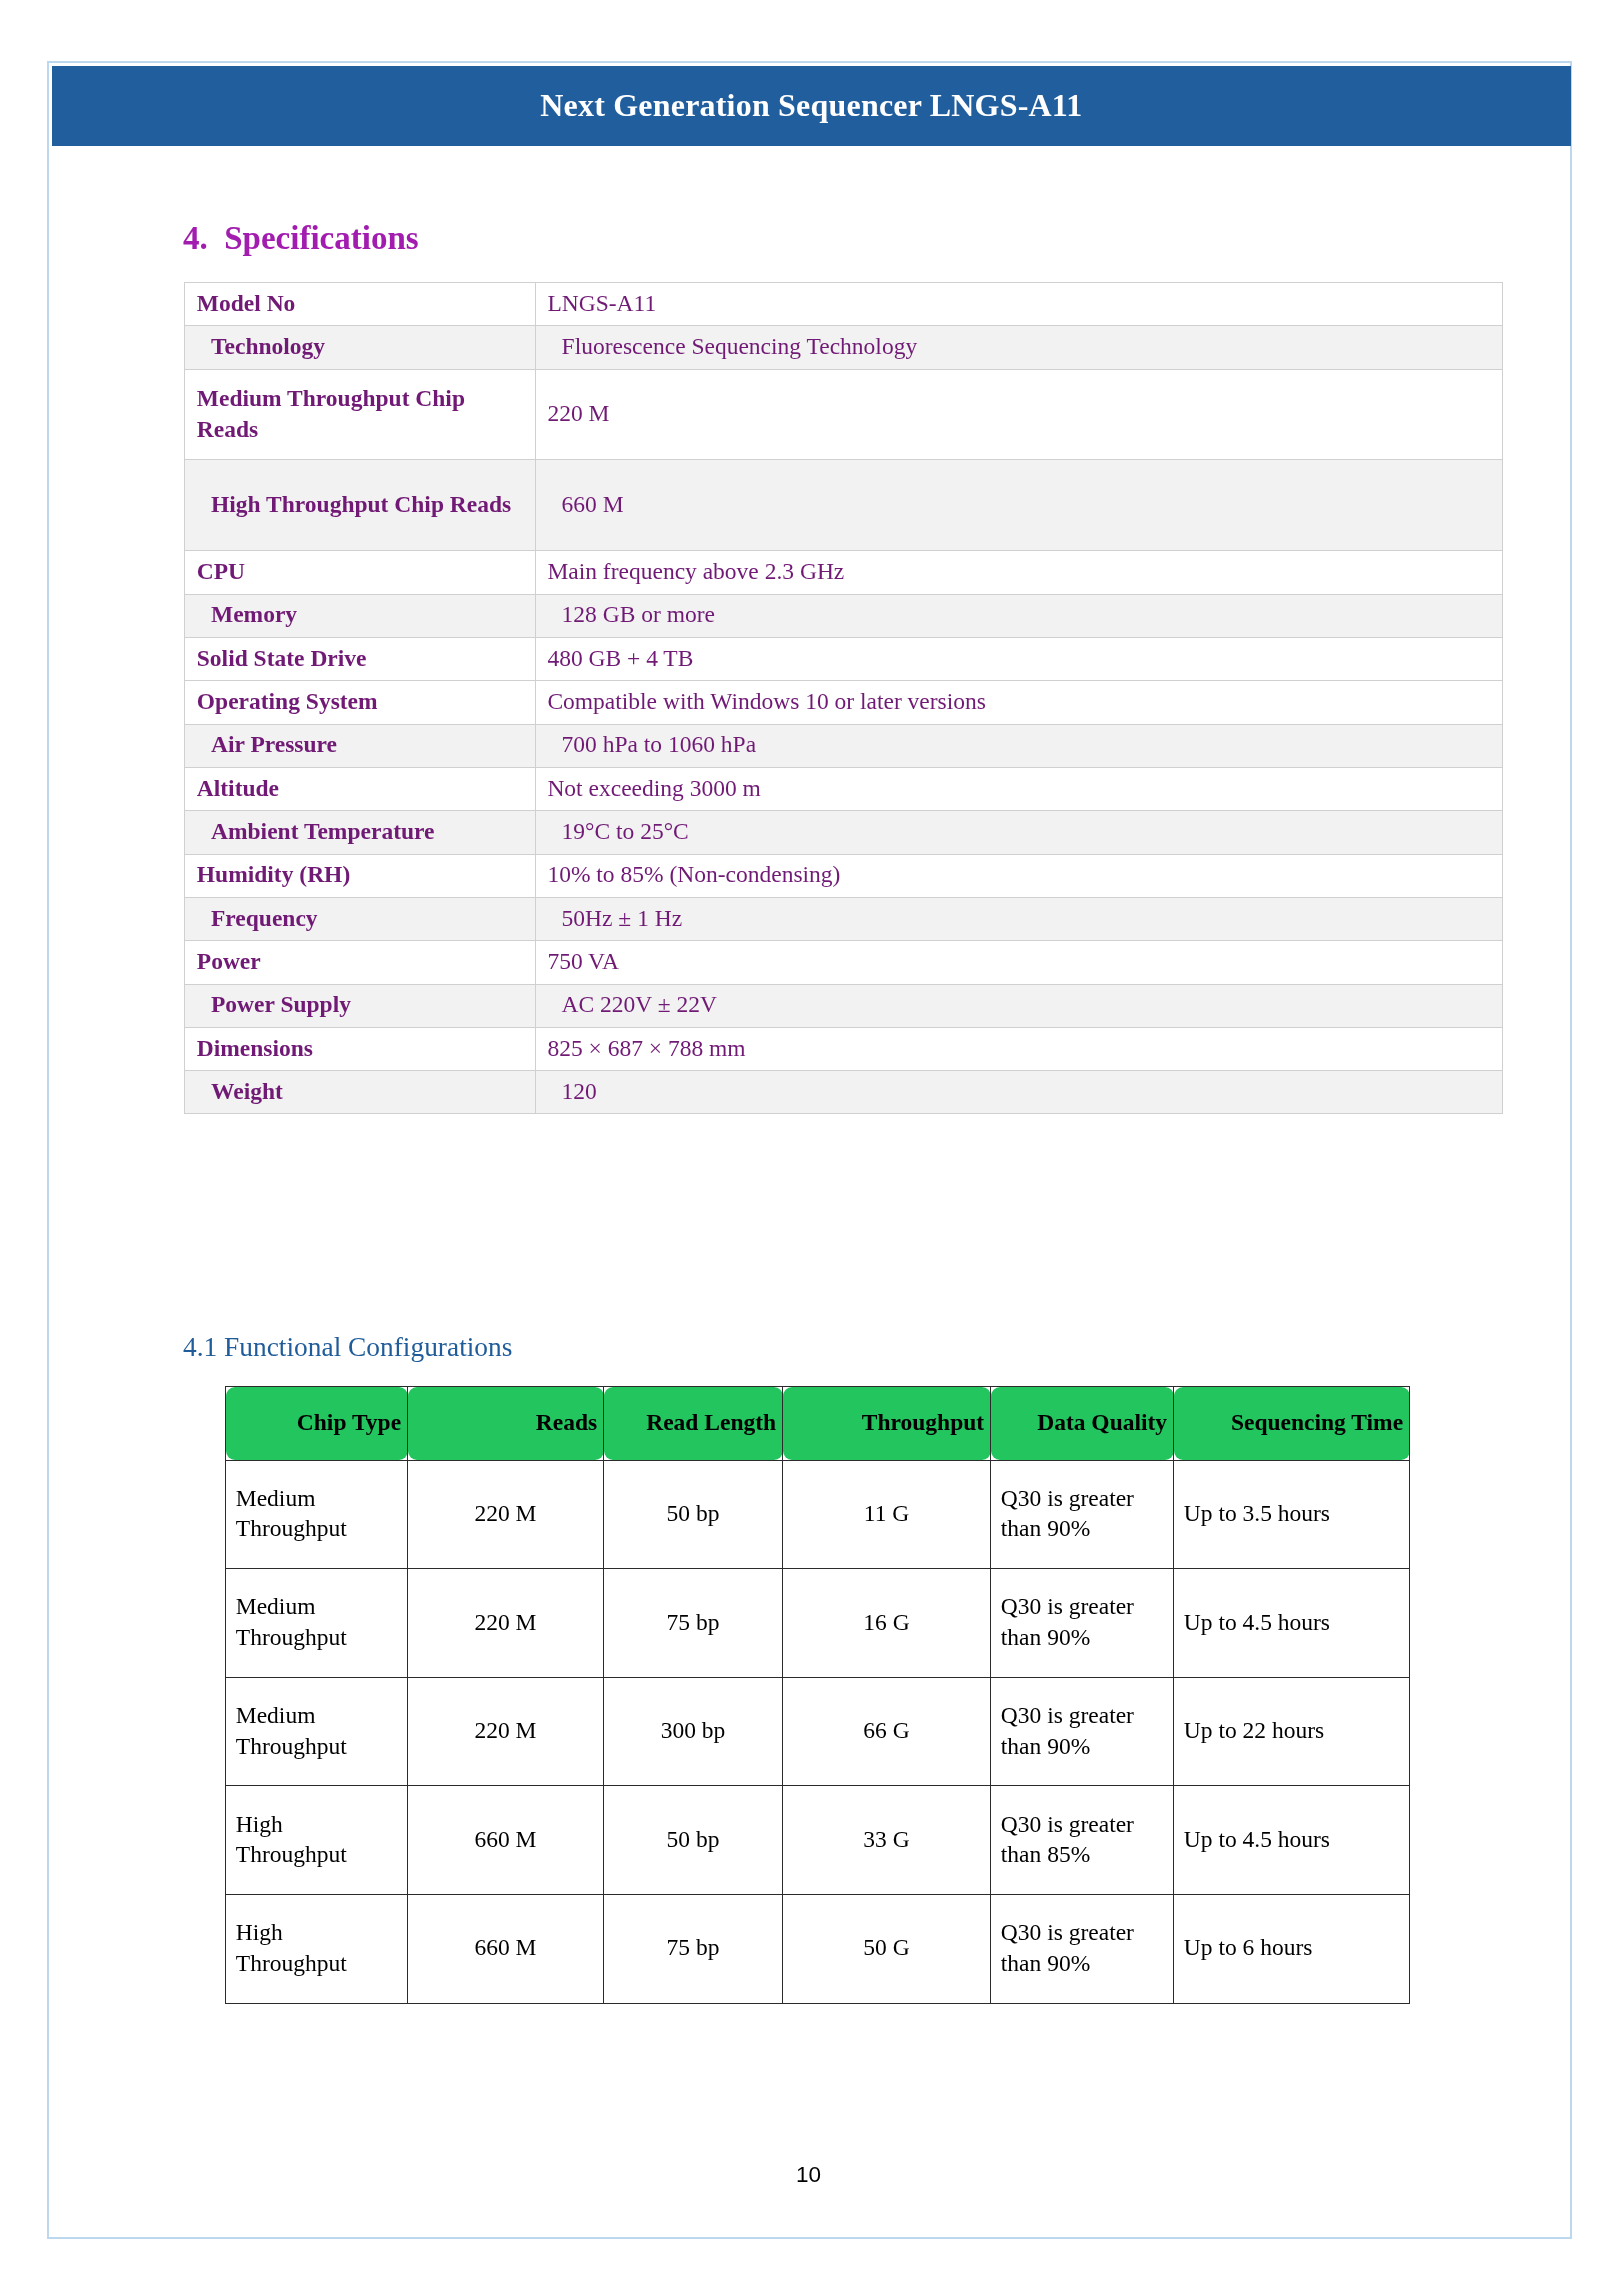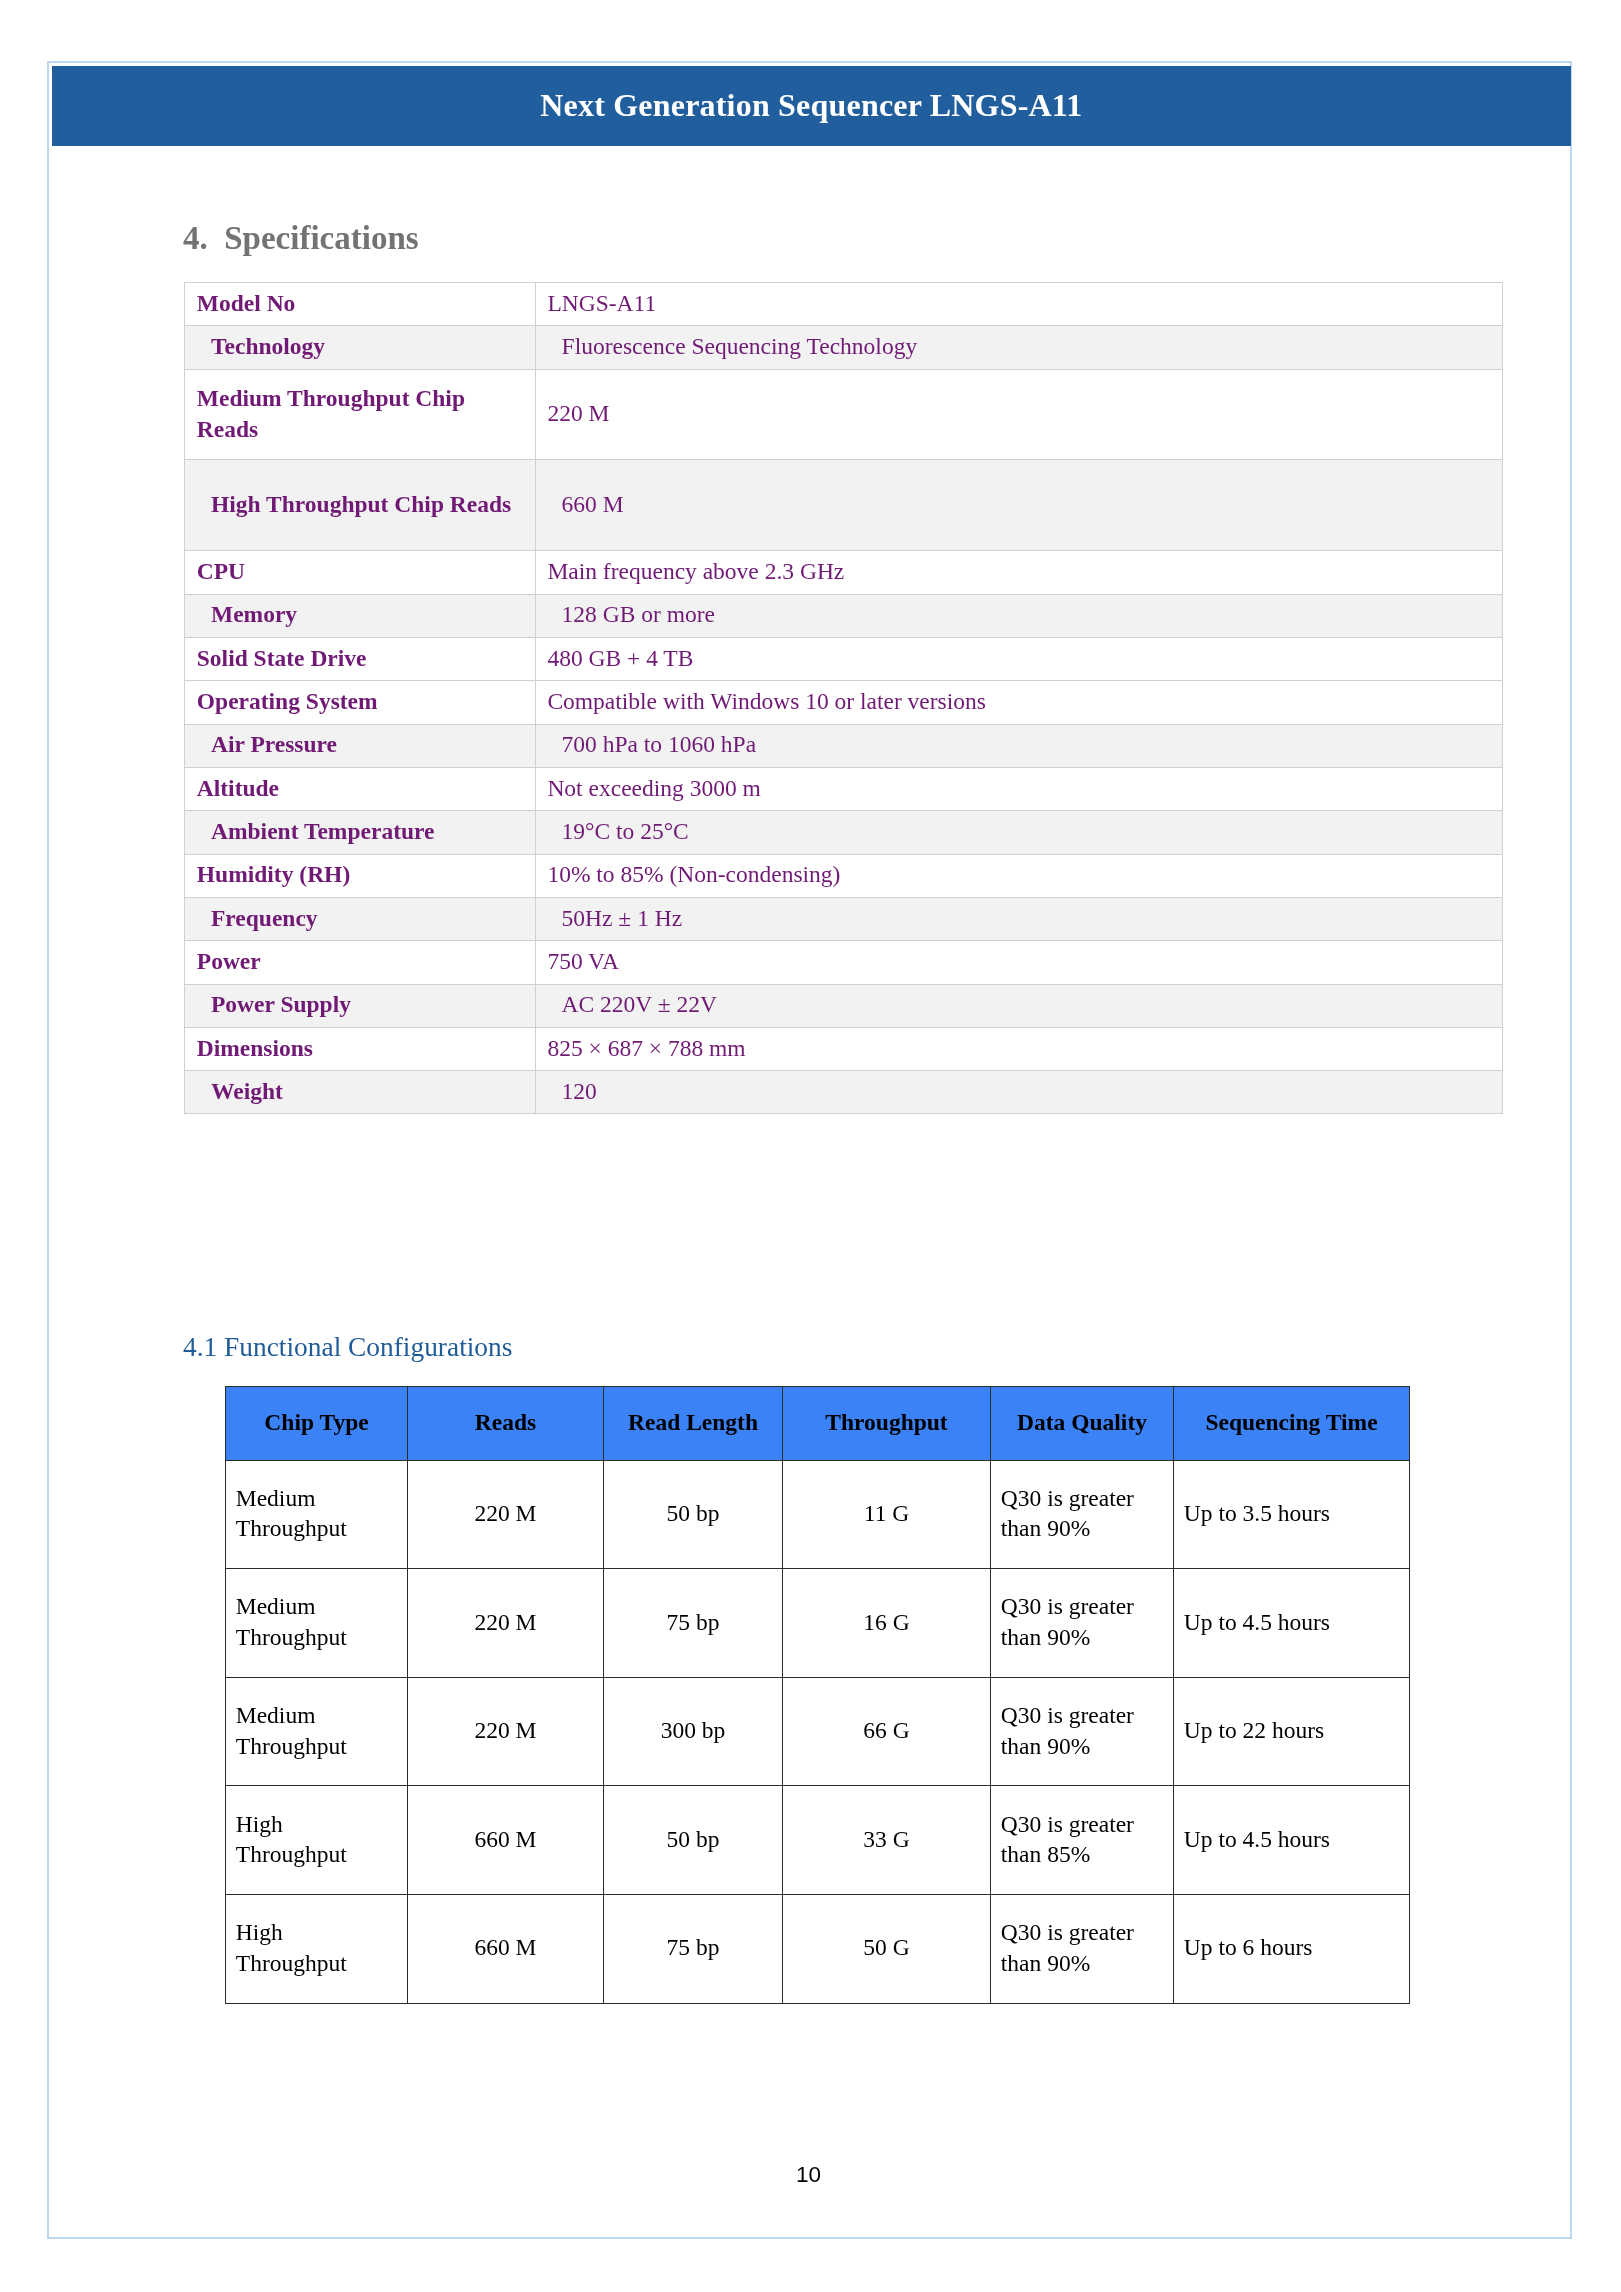--- a/index.html
+++ b/index.html
@@ -55,21 +55,21 @@
     top: 83px;
     width: 1519px;
   }
 
   .h1-section {
     margin: 0;
     padding: 0;
     position: absolute;
     left: 134px;
     top: 74px;
-    color: #737373;
+    color: #a21caf;
     font-family: "Liberation Serif", "DejaVu Serif", serif;
     font-size: 33px;
     font-weight: bold;
     white-space: pre;
   }
 
   .h2-section {
     margin: 0;
     padding: 0;
     position: absolute;
@@ -136,25 +136,26 @@
     font-size: 23.5px;
   }
   table.cfg th,
   table.cfg td {
     border: 1px solid #2b2b2b;
     color: #000000;
     line-height: 1.30;
     vertical-align: middle;
   }
   table.cfg thead th {
-    background: #3b82f6;
+    background: #22c55e;
     font-weight: bold;
-    text-align: center;
+    text-align: right;
     padding: 7.8px 5.9px 9.8px 5.9px;
     height: 55px;
+    border-radius: 9px;
   }
   table.cfg tbody td {
     padding: 7.8px 9.8px 9.8px 9.8px;
     height: 90px;
     font-weight: normal;
   }
   table.cfg tbody td.c { text-align: center; }
   table.cfg tbody td.l { text-align: left; }
 
   .col-chip   { width: 182px; }

